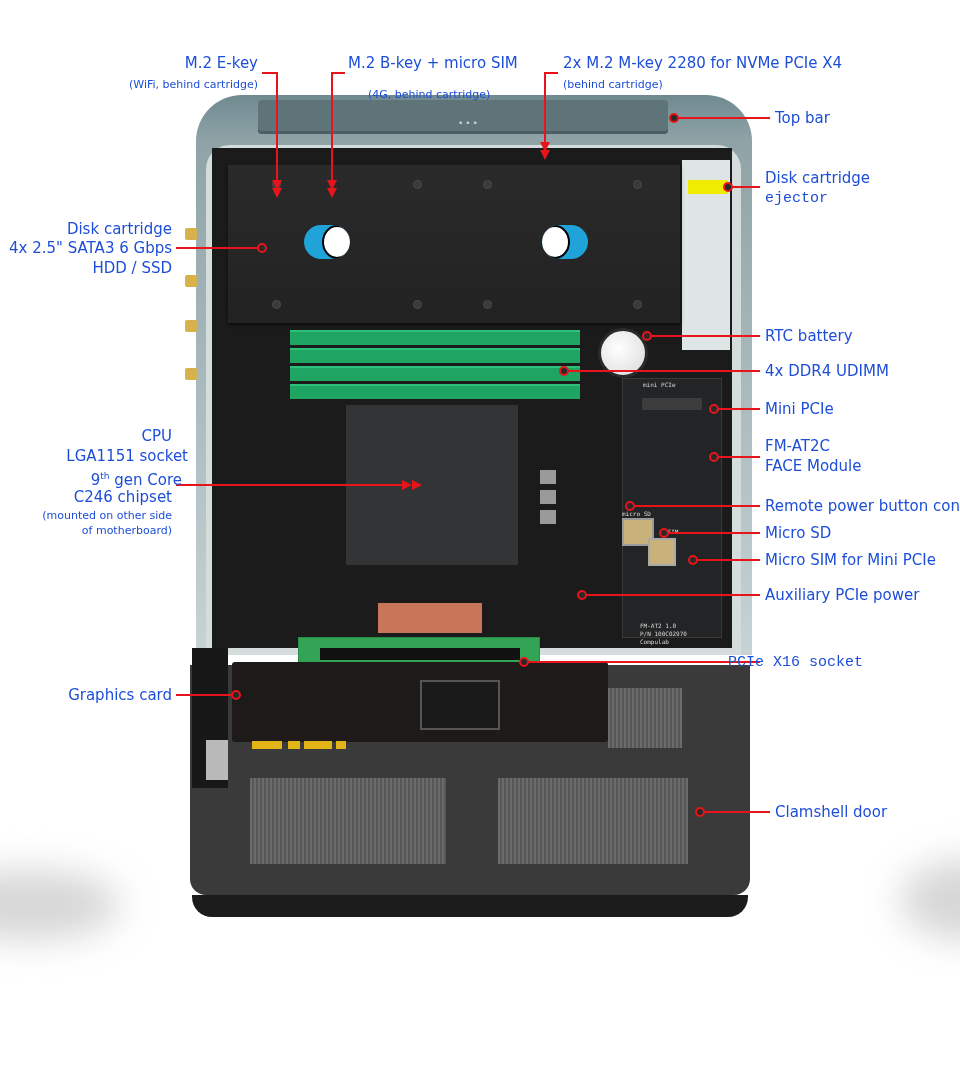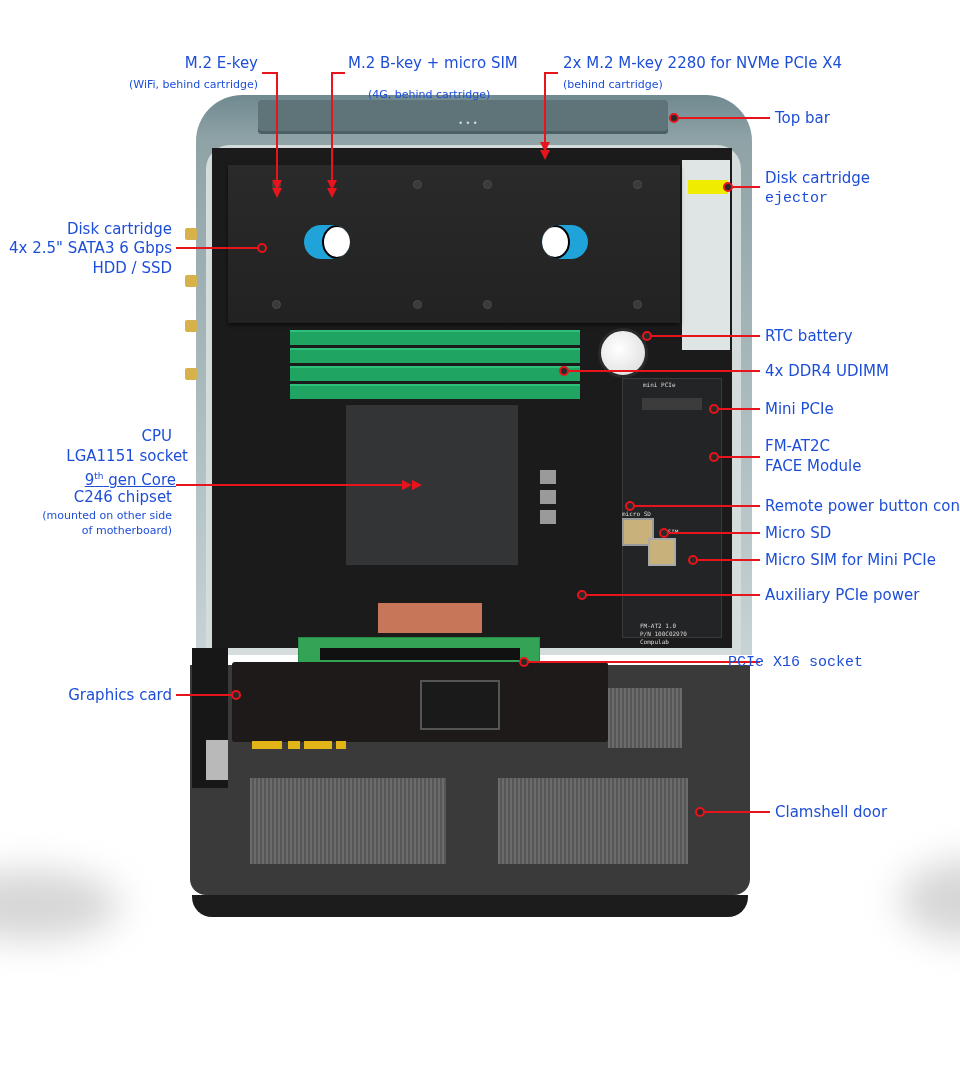--- a/index.html
+++ b/index.html
@@ -180,21 +180,21 @@
   <div class="lbl small" style="left:368px;top:78px;margin-top:10px;">(4G, behind cartridge)</div>
   <div class="lbl" style="left:563px;top:54px;">2x M.2 M-key 2280 for NVMe PCIe X4</div>
   <div class="lbl small" style="left:563px;top:78px;">(behind cartridge)</div>
 
   <div class="lbl right" style="left:0;top:220px;width:172px;">Disk cartridge</div>
   <div class="lbl right" style="left:0;top:239px;width:172px;">4x 2.5" SATA3 6 Gbps</div>
   <div class="lbl right" style="left:0;top:259px;width:172px;">HDD / SSD</div>
 
   <div class="lbl right" style="left:0;top:427px;width:172px;">CPU</div>
   <div class="lbl right" style="left:16px;top:447px;width:172px;">LGA1151 socket</div>
-  <div class="lbl right" style="left:4px;top:467px;width:172px;text-decoration:underline;"><span>9</span><sup>th</sup><span> gen Core</span></div>
+  <div class="lbl right" style="left:10px;top:467px;width:172px;"><span>9</span><sup>th</sup><span> gen Core</span></div>
   <div class="lbl right" style="left:0;top:488px;width:172px;">C246 chipset</div>
   <div class="lbl small right" style="left:0;top:509px;width:172px;">(mounted on other side</div>
   <div class="lbl small right" style="left:0;top:524px;width:172px;">of motherboard)</div>
 
   <div class="lbl right" style="left:0;top:686px;width:172px;">Graphics card</div>
 
   <div class="lbl" style="left:775px;top:109px;">Top bar</div>
   <div class="lbl" style="left:765px;top:169px;">Disk cartridge</div>
   <div class="lbl" style="left:765px;top:189px;font-family:Liberation Mono, monospace;">ejector</div>
   <div class="lbl" style="left:765px;top:327px;">RTC battery</div>

